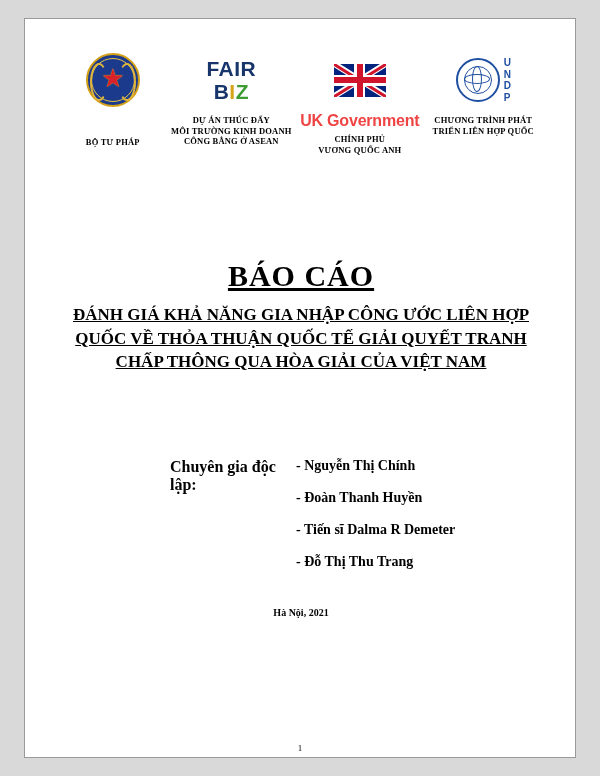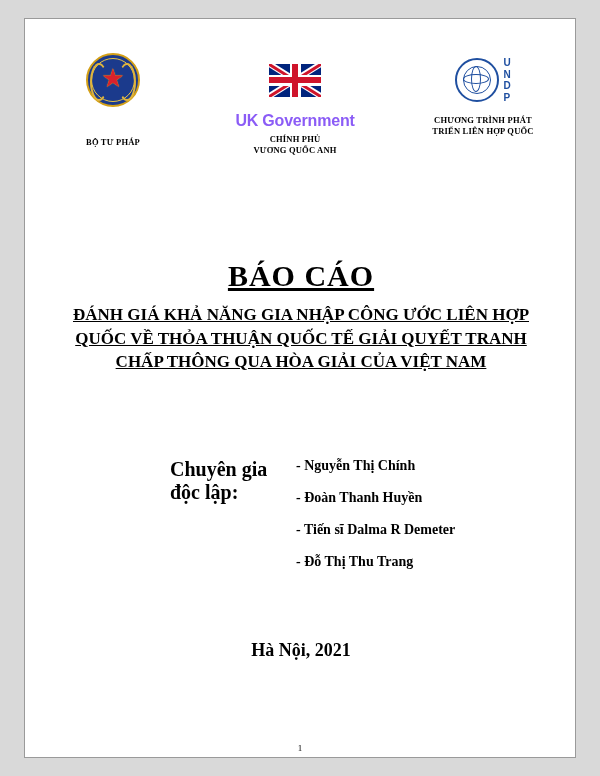--- a/index.html
+++ b/index.html
@@ -138,21 +138,21 @@
     margin-left: -36px; margin-top: -1.5px;
   }
   .ukflag .dr1 { transform: rotate(32deg); }
   .ukflag .dr2 { transform: rotate(-32deg); }
   .ukflag .hw { position: absolute; left: 0; right: 0; top: 50%; height: 11px; margin-top: -5.5px; background: #fff; }
   .ukflag .vw { position: absolute; top: 0; bottom: 0; left: 50%; width: 11px; margin-left: -5.5px; background: #fff; }
   .ukflag .hr { position: absolute; left: 0; right: 0; top: 50%; height: 6px; margin-top: -3px; background: #cf142b; }
   .ukflag .vr { position: absolute; top: 0; bottom: 0; left: 50%; width: 6px; margin-left: -3px; background: #cf142b; }
   .ukgov-text {
     font-family: "Liberation Sans", sans-serif;
-    font-size: 16px; font-weight: bold; color: #8b5cf6;
+    font-size: 16px; font-weight: bold; color: #ef4444;
     margin-top: 3px; letter-spacing: -0.2px; text-align: center;
   }
 
   
   .undp { display: flex; align-items: center; justify-content: center; }
   .un-emblem {
     width: 40px; height: 40px; border-radius: 50%;
     border: 2px solid #1f4fa0;
     position: relative;
     display:flex; align-items:center; justify-content:center;
@@ -198,42 +198,42 @@
     padding: 0 4px;
   }
 
   
   .experts {
     margin-top: 84px;
     display: flex;
     justify-content: center;
   }
   .experts-label {
-    font-size: 20px;
+    font-size: 16px;
     font-weight: bold;
     width: 200px;
     text-align: left;
     padding-left: 74px;
     box-sizing: border-box;
   }
   .experts-list {
     width: 210px;
   }
   .experts-list .name {
     font-size: 14px;
     font-weight: bold;
     margin-bottom: 16px;
   }
   .experts-list .name:last-child { margin-bottom: 0; }
 
   
   .place-date {
-    margin-top: 70px;
-    text-align: center;
-    font-size: 18px;
+    margin-top: 37px;
+    text-align: center;
+    font-size: 10px;
     font-weight: bold;
   }
   .page-number {
     position: absolute;
     left: 0; right: 0;
     bottom: 4px;
     text-align: center;
     font-size: 9px;
     color: #000;
   }
@@ -251,20 +251,33 @@
           <div class="emblem">
             <div class="ring"></div>
             <div class="wreath-l"></div>
             <div class="wreath-r"></div>
             <div class="star">★</div>
           </div>
         </div>
         <div class="logo-caption">BỘ TƯ PHÁP</div>
       </div>
 
+      <div class="logo-cell c2">
+        <div class="logo-art">
+          <div class="fairbiz">
+            <div class="l1">FAIR</div>
+            <div class="l2">
+              <span>B</span><span class="acc">I</span><span class="green">Z</span>
+            </div>
+          </div>
+        </div>
+        <div class="logo-caption" style="white-space: pre-line;">DỰ ÁN THÚC ĐẨY
+MÔI TRƯỜNG KINH DOANH
+CÔNG BẰNG Ở ASEAN</div>
+      </div>
 
       <div class="logo-cell c3">
         <div class="logo-art">
           <div class="ukgov">
             <div class="ukflag">
               <div class="d1"></div>
                 <div class="d2"></div>
               <div class="dr1"></div>
                 <div class="dr2"></div>
               <div class="hw"></div>

